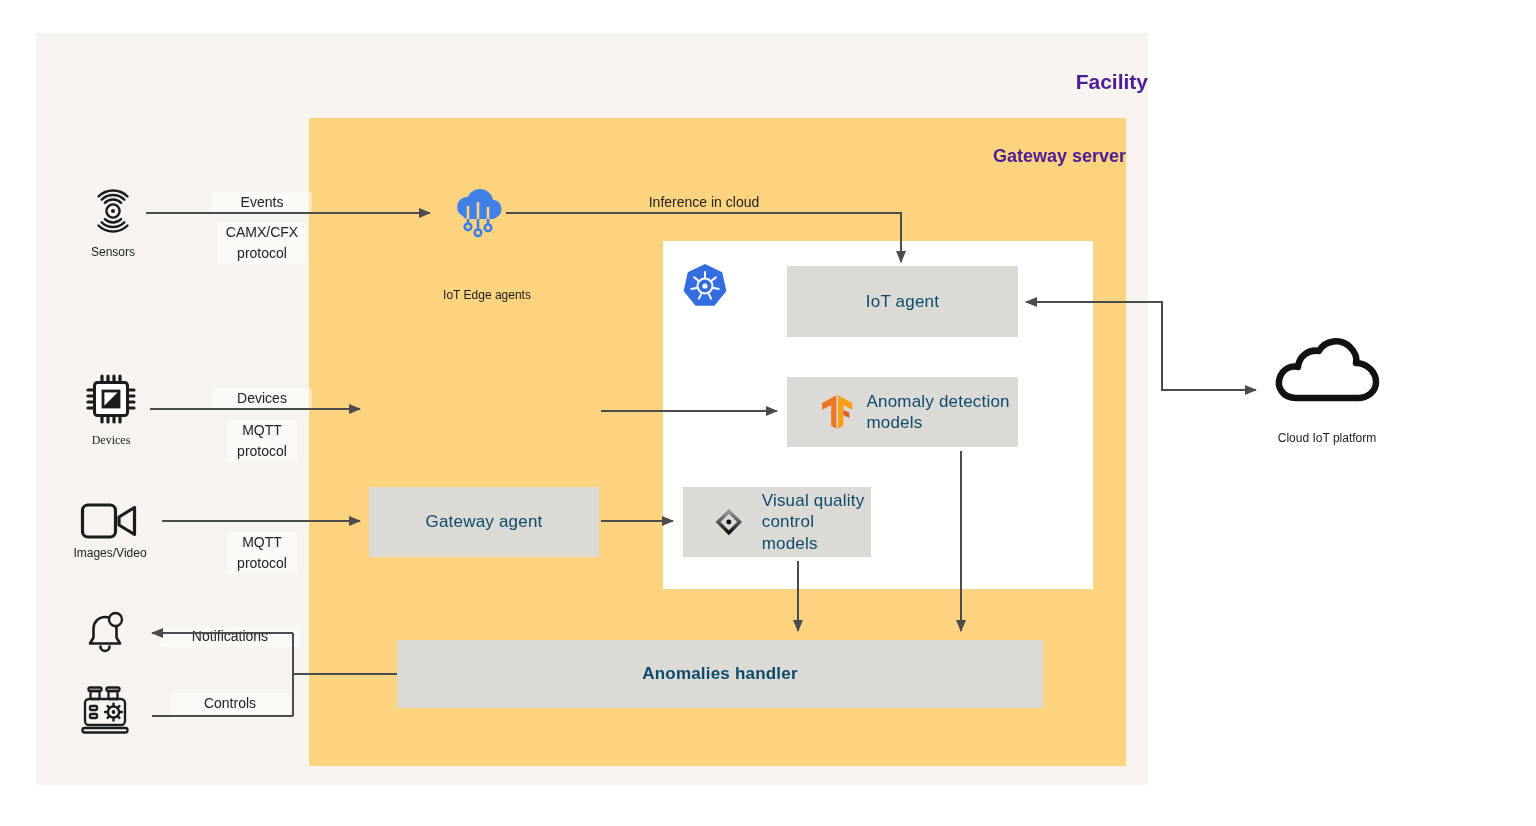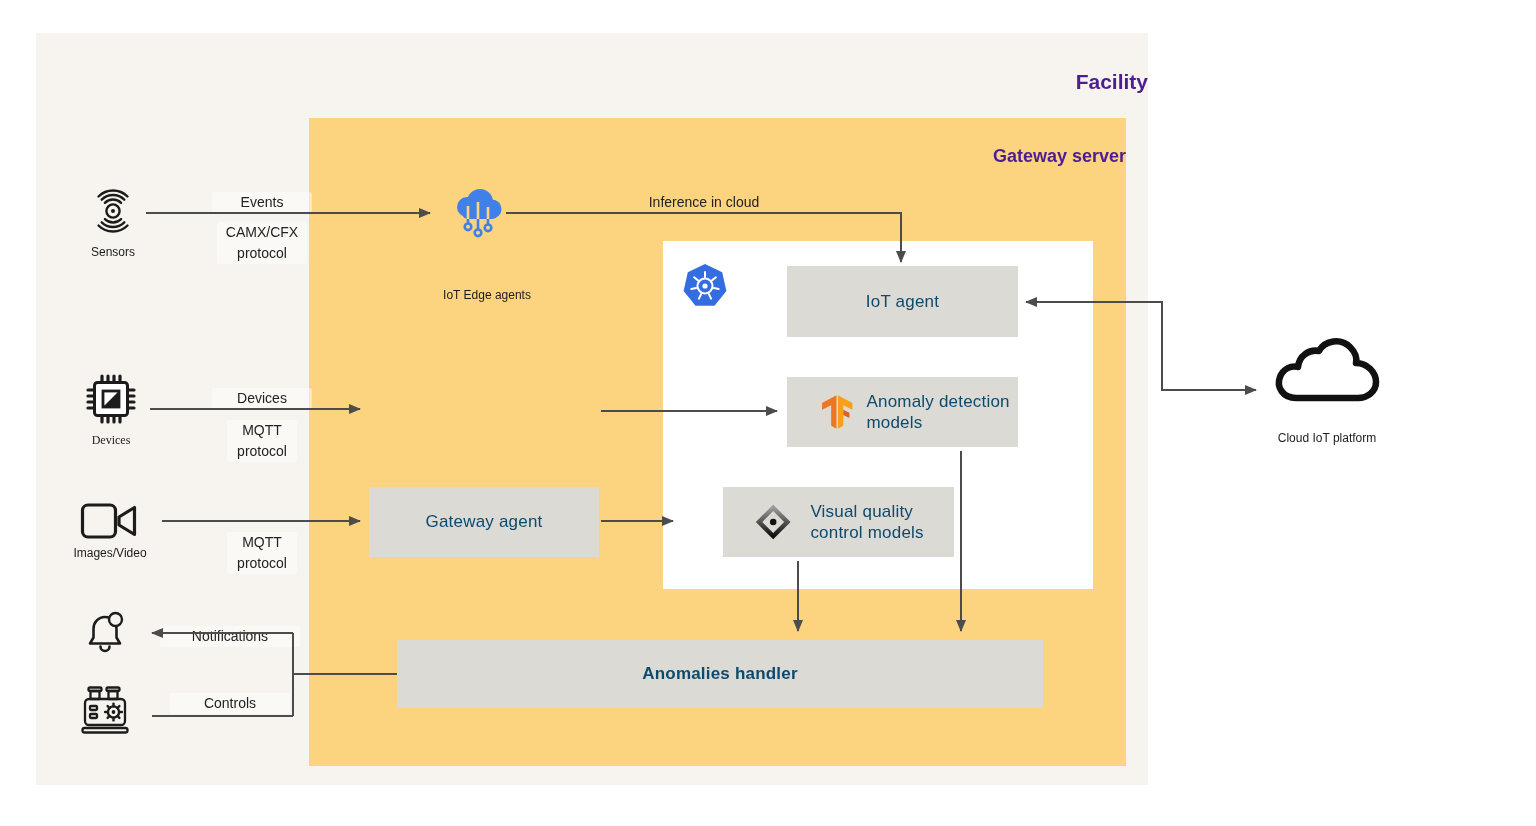--- a/index.html
+++ b/index.html
@@ -66,21 +66,21 @@
       <polygon points="25,3 44,13 44,22 32,16 32,43 25,47" fill="#f9a01b"></polygon>
       <polygon points="32,22 40,26 40,33 32,29" fill="#e05d2a"></polygon>
     </svg>
     <span class="txt" style="width:158px;">Anomaly detection models</span>
   </div>
 
   <div class="node" style="left:369px;top:487px;width:230px;height:70px;">
     <span>Gateway agent</span>
   </div>
 
-  <div class="node iconrow" style="left:723px;top:487px;width:231px;height:70px;gap:8px;">
+  <div class="node iconrow" style="left:683px;top:487px;width:188px;height:70px;gap:8px;">
     <svg width="38" height="38" viewBox="0 0 40 40">
       <defs>
         <linearGradient id="dg" x1="0" y1="0" x2="1" y2="1">
           <stop offset="0" stop-color="#9a9a9a"></stop>
             <stop offset="1" stop-color="#0e0e0e"></stop>
         </linearGradient>
       </defs>
       <rect x="9" y="9" width="22" height="22" transform="rotate(45 20 20)" fill="none" stroke="url(#dg)" stroke-width="5"></rect>
       <circle cx="20" cy="20" r="3.6" fill="#111"></circle>
     </svg>

